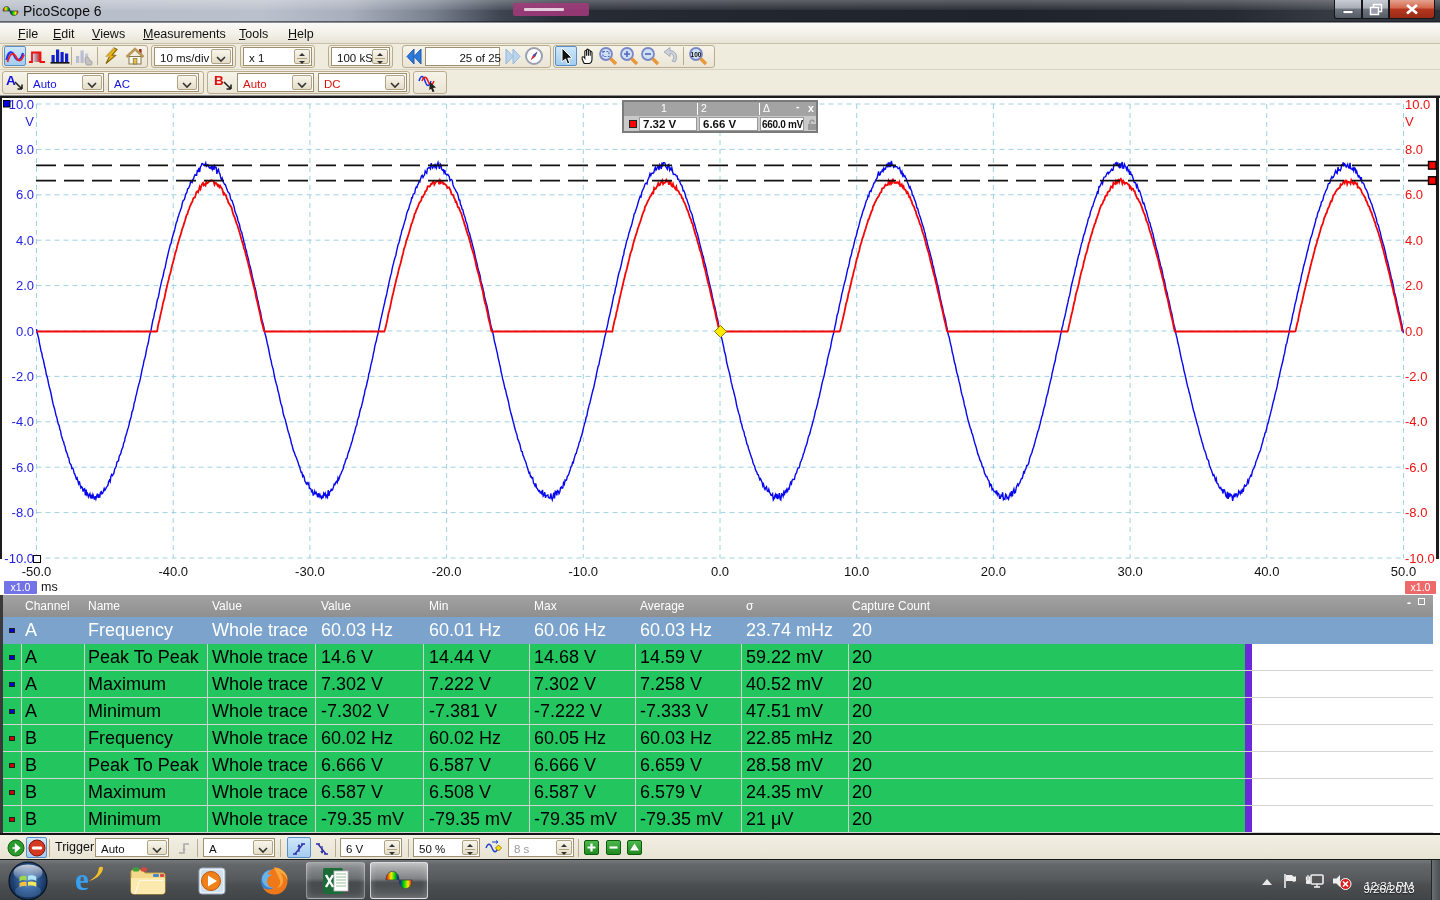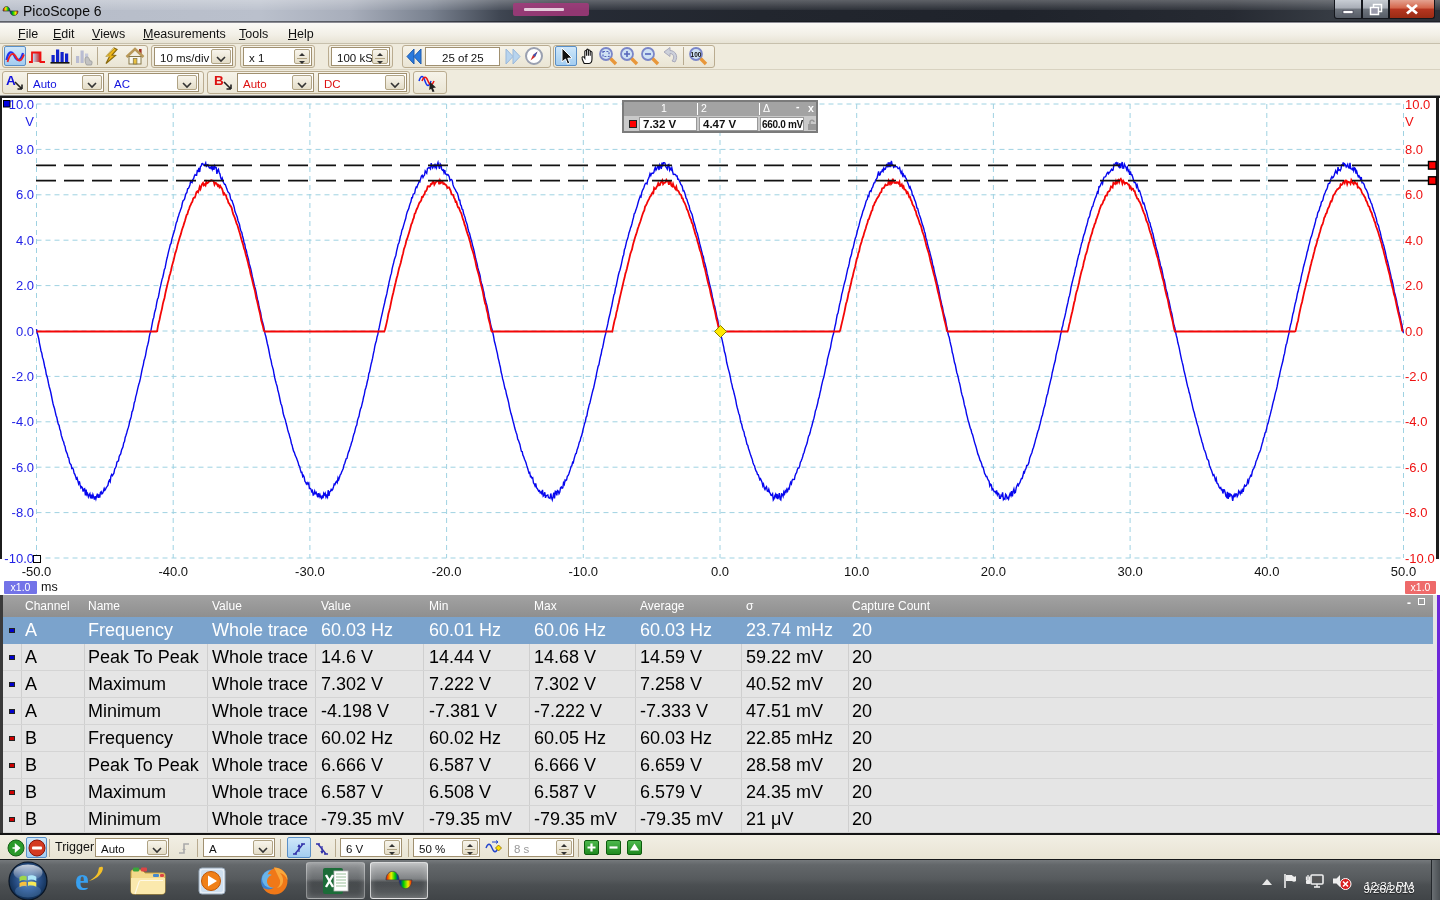--- a/index.html
+++ b/index.html
@@ -34,21 +34,21 @@
 
 #scope{left:0;top:96px;width:1440px;height:499px;background:#fff}
 #scope .lb{position:absolute;left:0;top:0;width:2px;height:463px;background:#1c1c1c}
 #scope .rb{position:absolute;left:1436px;top:0;width:2.5px;height:463px;background:#1c1c1c}
 .badge{position:absolute;font-size:10.5px;color:#fff;text-align:center;border-radius:1px}
 
 #rulbox{left:622px;top:100px;width:196px;height:33px;background:#c9c9c9;border:2px solid #7b7b7b}
 #rulbox .hdr{position:absolute;left:0;top:0;width:100%;height:14px;background:#a3a3a3;color:#fff;font-size:10.5px}
 #rulbox .cell{position:absolute;top:15px;height:14px;background:#fff;border:1px solid #999;font-size:12.5px;color:#111;padding-left:3px;font-weight:bold;line-height:13px;white-space:nowrap}
 
-#mtable{left:0;top:595px;width:1440px;height:238px;background:#e5e5e5;border-left:3px solid #3a3a3a;border-right:3px solid #6d28d9}
+#mtable{left:0;top:595px;width:1252px;height:238px;background:#22c55e;border-left:3px solid #3a3a3a;border-right:7px solid #6d28d9}
 .thead{position:absolute;left:0;top:0;width:1430px;height:22px;background:linear-gradient(180deg,#a2a2a2,#8f8f8f);color:#fff;font-size:12px}
 .trow{position:absolute;left:0;width:1430px;height:27px;font-size:18px;color:#000;border-bottom:1px solid #d4d4d4}
 .trow.sel{background:#7ba3cc;color:#fff;border-bottom:1px solid #7ba3cc}
 .tcell{position:absolute;top:3px;white-space:nowrap}
 .colsep{position:absolute;top:0;width:1px;height:100%;background:#cfcfcf}
 .sq{position:absolute;left:6px;top:10.5px;width:5.5px;height:5.5px;border:1px solid #222}
 
 #trigbar{left:0;top:833px;width:1440px;height:26px;background:linear-gradient(180deg,#f2efe4,#e8e4d4);border-top:2px solid #141414}
 #trigbar .lab{position:absolute;top:5px;font-size:12.5px;color:#111}
 
@@ -176,21 +176,21 @@
           <path d="M2 8.5 L12 8.5" stroke="#b0a384" stroke-width="1"></path>
         </svg>
       </div>
     </div>
 <div class="grp" style="left:402px;top:1px;width:149px;height:23px"></div>
 <svg class="abs" width="20" height="20" style="left:404px;top:3px" viewBox="0 0 20 20">
       <path d="M10 2 L3 9.5 L10 17 Z" fill="#2a7ade" stroke="#1c5aae" stroke-width="1"></path>
       <path d="M17 2 L10 9.5 L17 17 Z" fill="#2a7ade" stroke="#1c5aae" stroke-width="1"></path>
     </svg>
 <div class="combo" style="left:425px;top:3px;width:75px;height:19px">
-      <div class="txt" style="left:16px;width:75px;text-align:left">25 of 25</div>
+      <div class="txt" style="left:0;width:75px;text-align:right">25 of 25</div>
     </div>
 <svg class="abs" width="20" height="20" style="left:503px;top:3px" viewBox="0 0 20 20">
       <path d="M3 2 L10 9.5 L3 17 Z" fill="#b8d4ee" stroke="#9ab8da" stroke-width="1"></path>
       <path d="M10 2 L17 9.5 L10 17 Z" fill="#b8d4ee" stroke="#9ab8da" stroke-width="1"></path>
     </svg>
 <svg class="abs" width="18" height="18" style="left:525px;top:3px" viewBox="0 0 18 18">
       <circle cx="9" cy="9" r="8" fill="#fff" stroke="#9aa0b0" stroke-width="2"></circle>
       <path d="M12.5 4.5 L10 10 L5.5 13.5 L8 8 Z" fill="#d03030"></path>
       <path d="M12.5 4.5 L8 8 L10 10 Z" fill="#3858b8"></path>
     </svg>
@@ -358,21 +358,21 @@
       <span style="position:absolute;left:37px">1</span>
       <span style="position:absolute;left:77px">2</span>
       <span style="position:absolute;left:139px">Δ</span>
       <span style="position:absolute;left:172px;top:-2px;font-weight:bold">-</span>
       <span style="position:absolute;left:184px;font-weight:bold">x</span>
       <span style="position:absolute;left:73px;top:1px;width:1px;height:12px;background:#fff"></span>
       <span style="position:absolute;left:135px;top:1px;width:1px;height:12px;background:#fff"></span>
     </div>
 <div class="abs" style="left:5px;top:18px;width:8px;height:8px;background:#f00;border:1px solid #222"></div>
 <div class="cell" style="left:15px;width:58px;font-size:11.5px">7.32 V</div>
-<div class="cell" style="left:75px;width:59px;font-size:11.5px">4.47 V</div>
+<div class="cell" style="left:75px;width:59px;font-size:11.5px">6.66 V</div>
 <div class="cell" style="left:136px;width:44px;font-size:10px;padding-left:1px;letter-spacing:-0.3px">660.0 mV</div>
 <svg class="abs" width="10" height="12" style="left:183px;top:17px" viewBox="0 0 10 12">
       <rect x="1" y="5" width="8" height="6" fill="#999"></rect>
       <path d="M3 5 L3 3 C3 0.5,7 0.5,7 3" stroke="#999" stroke-width="1.5" fill="none"></path>
     </svg>
 </div>
 <div id="mtable" class="abs">
 <div class="thead">
 <span style="position:absolute;left:22px;top:4px">Channel</span>
 <span style="position:absolute;left:85px;top:4px">Name</span>
@@ -438,21 +438,21 @@
 <div class="colsep" style="left:526px"></div>
 <div class="colsep" style="left:632px"></div>
 <div class="colsep" style="left:738px"></div>
 <div class="colsep" style="left:845px"></div>
 </div>
 <div class="trow" style="top:103px">
 <div class="sq" style="background:#0000cc"></div>
 <div class="tcell" style="left:22px">A</div>
 <div class="tcell" style="left:85px">Minimum</div>
 <div class="tcell" style="left:209px">Whole trace</div>
-<div class="tcell" style="left:318px">-4.198 V</div>
+<div class="tcell" style="left:318px">-7.302 V</div>
 <div class="tcell" style="left:426px">-7.381 V</div>
 <div class="tcell" style="left:531px">-7.222 V</div>
 <div class="tcell" style="left:637px">-7.333 V</div>
 <div class="tcell" style="left:743px">47.51 mV</div>
 <div class="tcell" style="left:849px">20</div>
 <div class="colsep" style="left:18px"></div>
 <div class="colsep" style="left:81px"></div>
 <div class="colsep" style="left:204px"></div>
 <div class="colsep" style="left:312px"></div>
 <div class="colsep" style="left:420px"></div>

